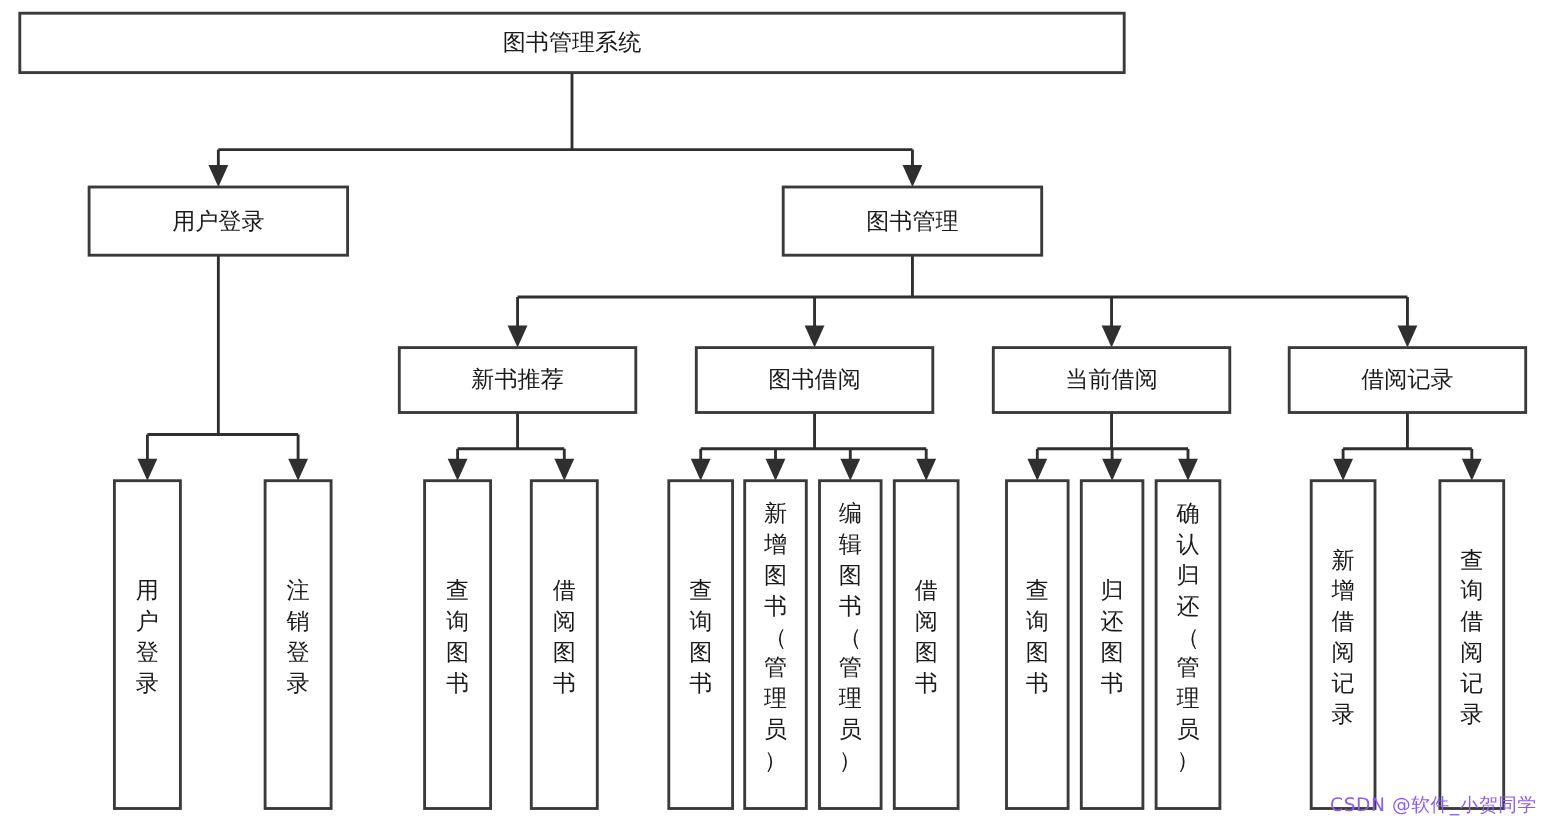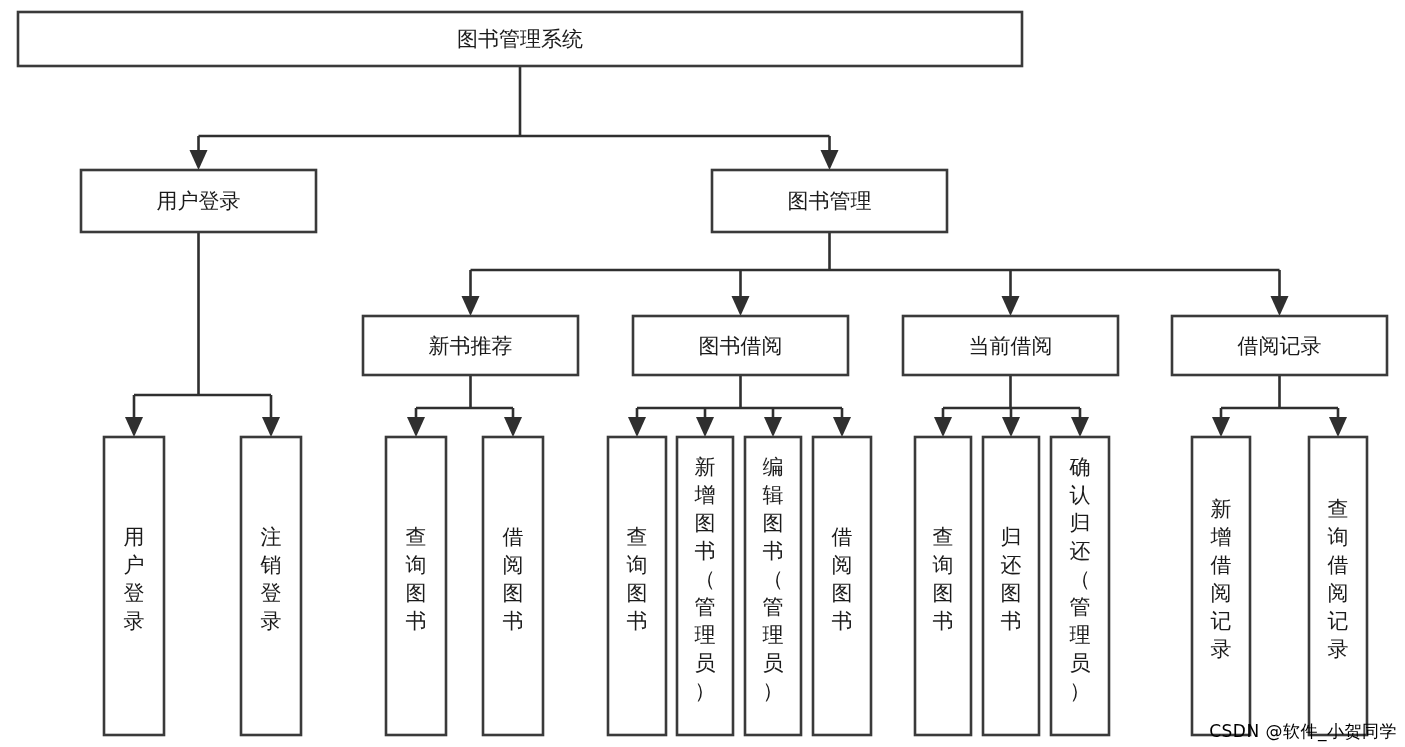--- a/index.html
+++ b/index.html
@@ -54,21 +54,21 @@
     font-size: 21px;
     fill: #1b1b1b;
     text-anchor: middle;
   }
   .watermark {
     position: absolute;
     right: 8px;
     bottom: 4px;
     font-family: "DejaVu Sans", "Liberation Sans", sans-serif;
     font-size: 17px;
-    color: #000000;
+    color: #8b5cf6;
     letter-spacing: 0.5px;
     user-select: none;
     pointer-events: none;
   }
 </style>
 </head>
 <body>
 
 <div id="diagram-root">
   <svg id="tree-svg" viewBox="0 0 1405 747">

